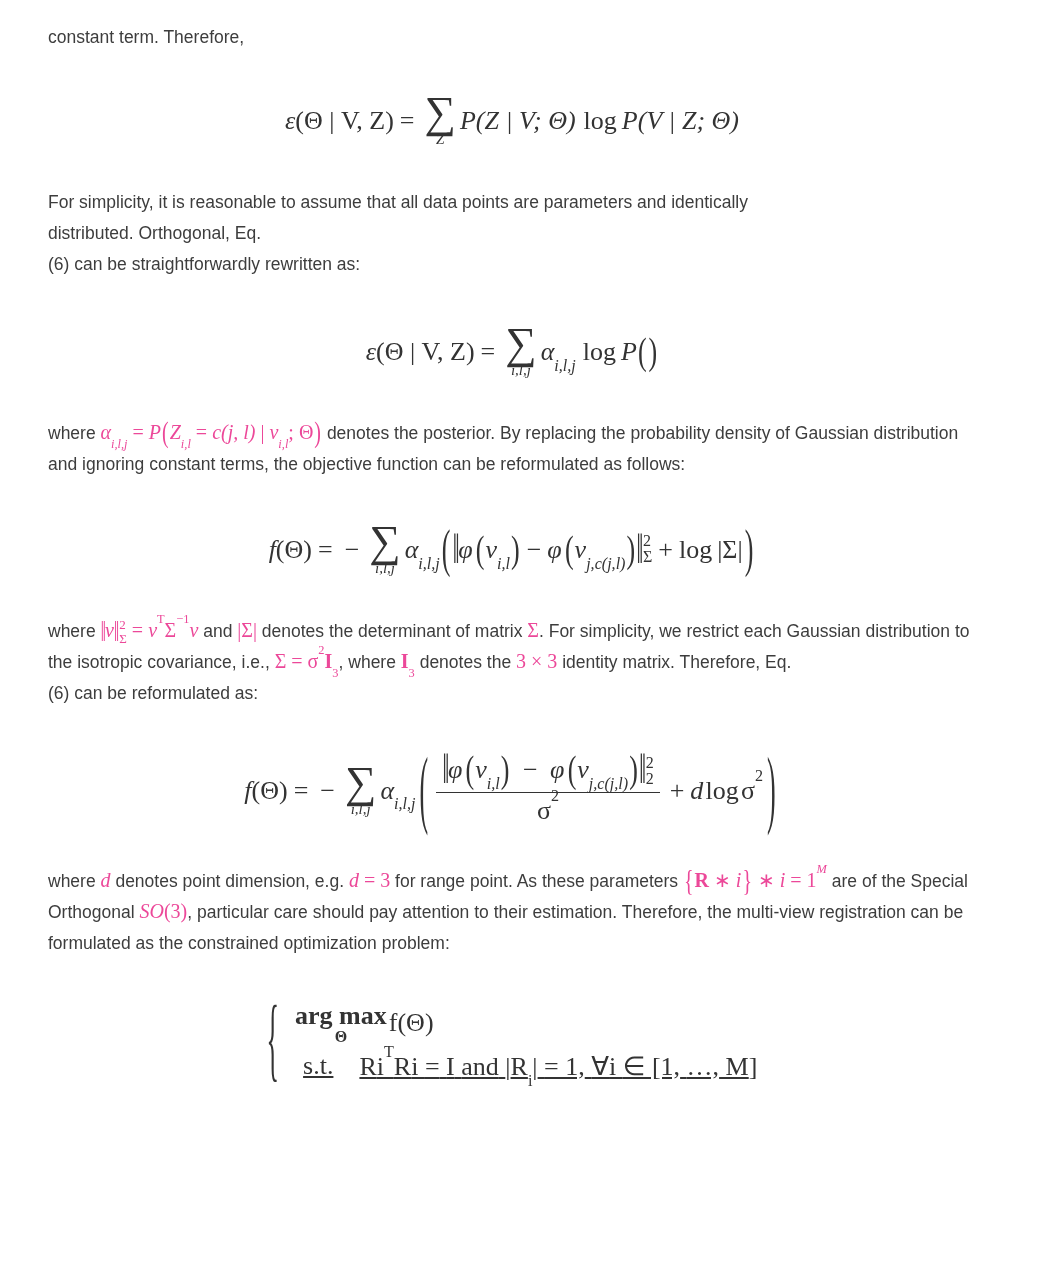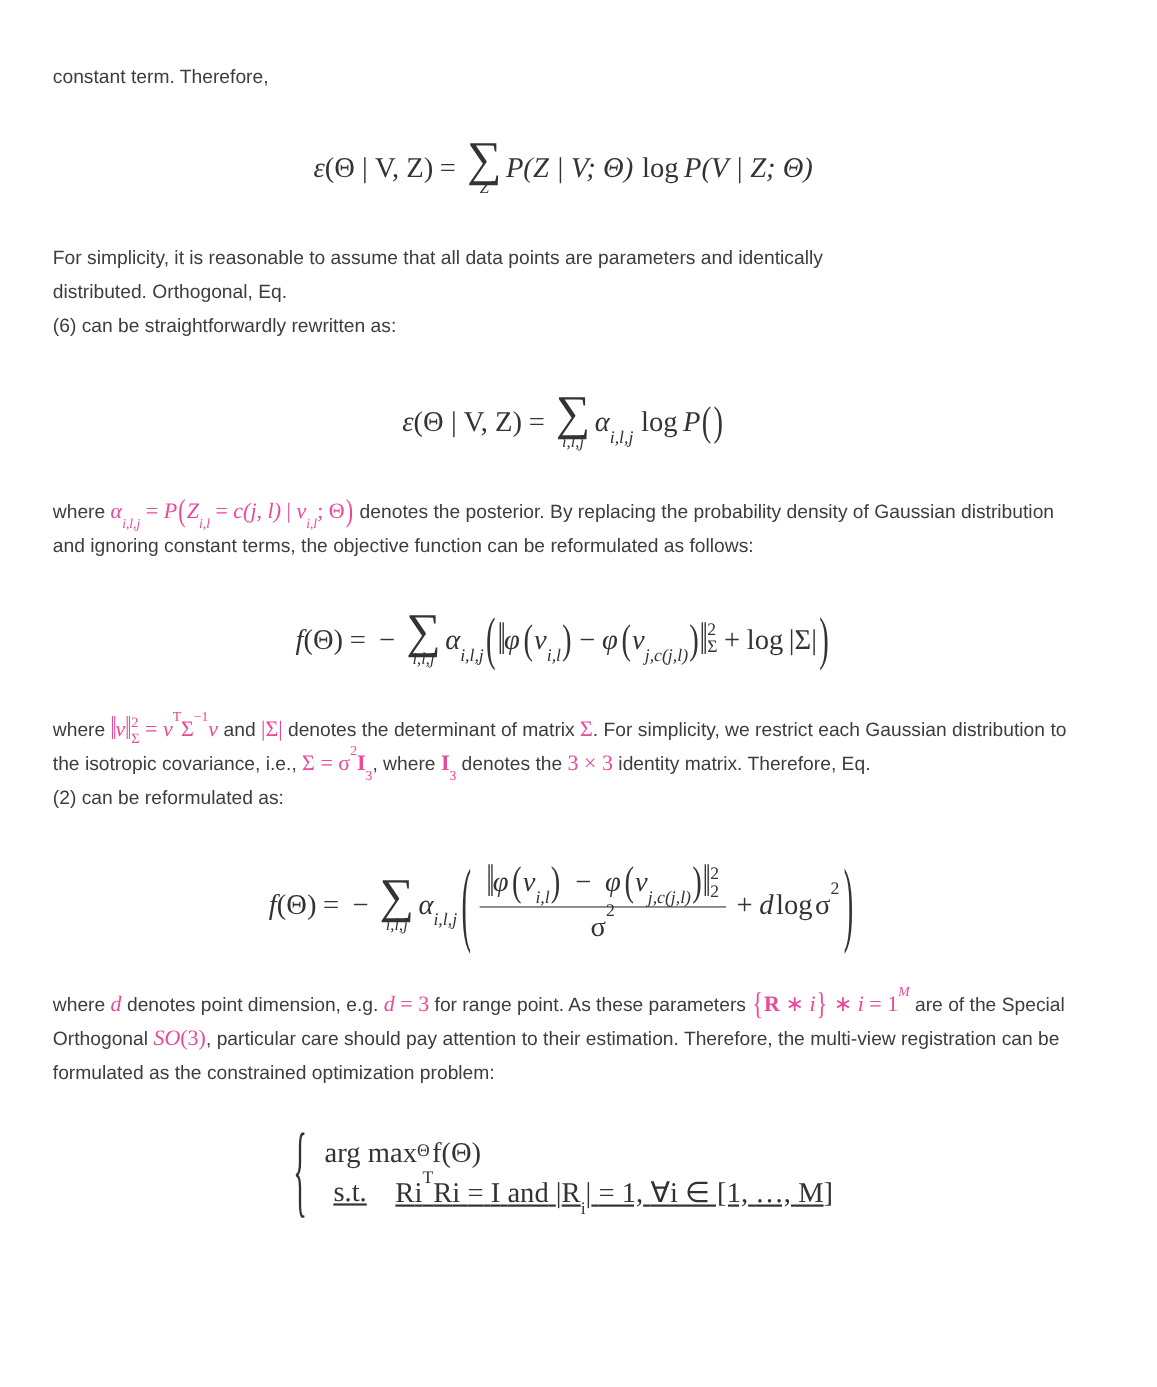--- a/index.html
+++ b/index.html
@@ -11,21 +11,20 @@
     width: 1052px;
     min-height: 1261px;
     font-family: "Liberation Sans", sans-serif;
     color: #3d3d3d;
     -webkit-font-smoothing: antialiased;
   }
   .page {
     padding: 22px 48px 0 48px;
     box-sizing: border-box;
     width: 1024px;
-    margin-top: 32px;
   }
 
   
   .para {
     font-family: "Liberation Sans", sans-serif;
     font-size: 17.5px;
     line-height: 31px;
     color: #3d3d3d;
     margin: 0;
     max-width: 960px;
@@ -201,24 +200,25 @@
     justify-content: center;
     gap: 6px;
   }
   .cases .row {
     display: inline-flex;
     align-items: center;
     white-space: nowrap;
   }
   .argmax {
     display: inline-flex;
-    flex-direction: row;
+    flex-direction: column;
     align-items: center;
     font-style: normal;
     margin-right: 0px;
+    font-weight: bold;
   }
   .argmax .lim {
     font-size: 16px;
     font-style: normal;
     line-height: 1;
     margin-top: -2px;
   }
   .st-label { font-style: normal; margin-right: 26px; }
   .indent-row { padding-left: 8px; text-decoration: underline; }
 </style>
@@ -292,21 +292,21 @@
       <span class="opn">log</span>
       <span class="opn" style="margin-left:5px">|Σ|</span>
       <span class="bigparen">)</span>
     </span>
   </div>
 
   <p class="para para-gap-lg"><span>where </span><span class="imath"><span class="dblbar">‖</span>v<span class="dblbar">‖</span><span class="normidx" style="font-size:13px">
           <span class="n-sup">2</span>
           <span class="n-sub">Σ</span>
         </span> <span class="mathup">=</span> v<sup class="subn">T</sup><span class="mathup">Σ</span><sup class="subn">−1</sup>v</span><span> and </span><span class="imath"><span class="mathup">|Σ|</span></span><span> denotes the determinant of matrix </span><span class="imath"><span class="mathup">Σ</span></span><span>. For simplicity, we restrict each Gaussian distribution to the isotropic covariance, i.e., </span><span class="imath"><span class="mathup">Σ</span> <span class="mathup">=</span> <span class="mathup">σ</span><sup class="subn">2</sup><span class="mbf">I</span><sub class="subn">3</sub></span><span>, where </span><span class="imath"><span class="mbf">I</span><sub class="subn">3</sub></span><span> denotes the </span><span class="imath"><span class="mrm">3 × 3</span></span><span> identity matrix. Therefore, Eq.</span></p>
-  <p class="para">(2) can be reformulated as:</p>
+  <p class="para">(6) can be reformulated as:</p>
 
   <div class="eq-block eq4">
     <span class="eq">
       <span>f</span>
         <span class="opn">(Θ)</span>
       <span class="op">=</span>
       <span class="op">−</span>
       <span class="sumop">
         <span class="sigma">∑</span>
         <span class="lim">i,l,j</span>

